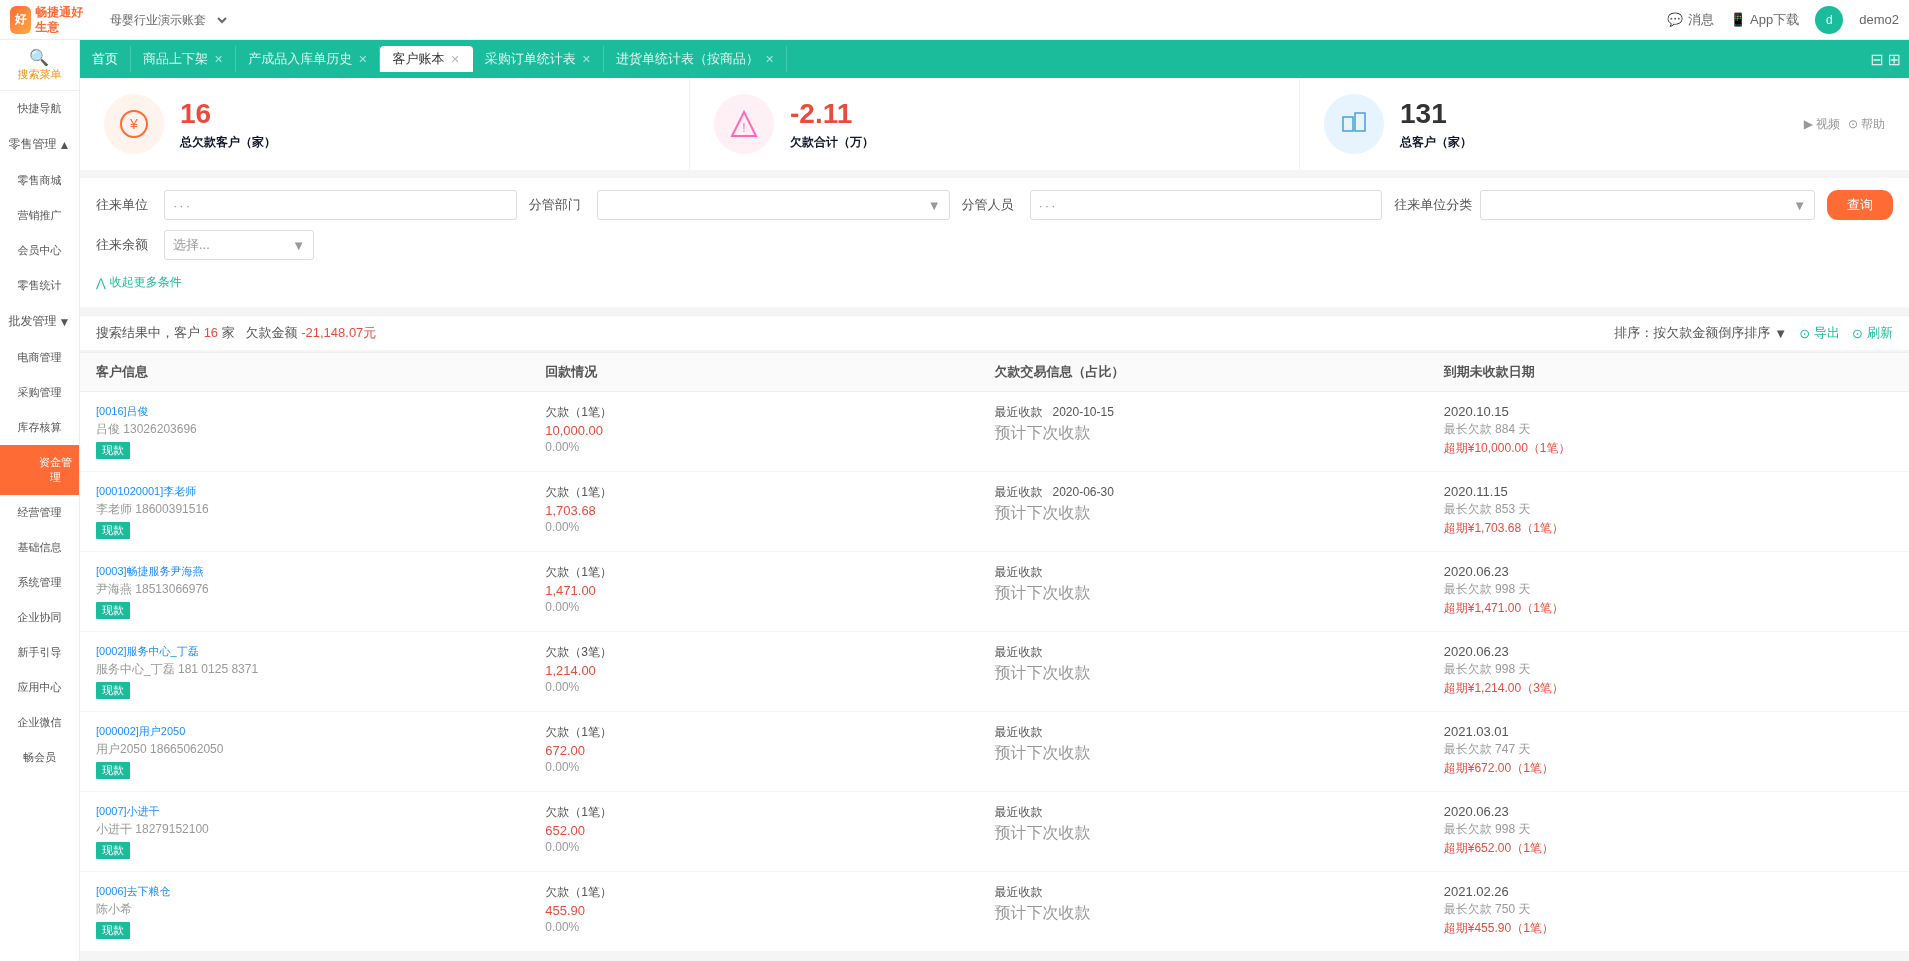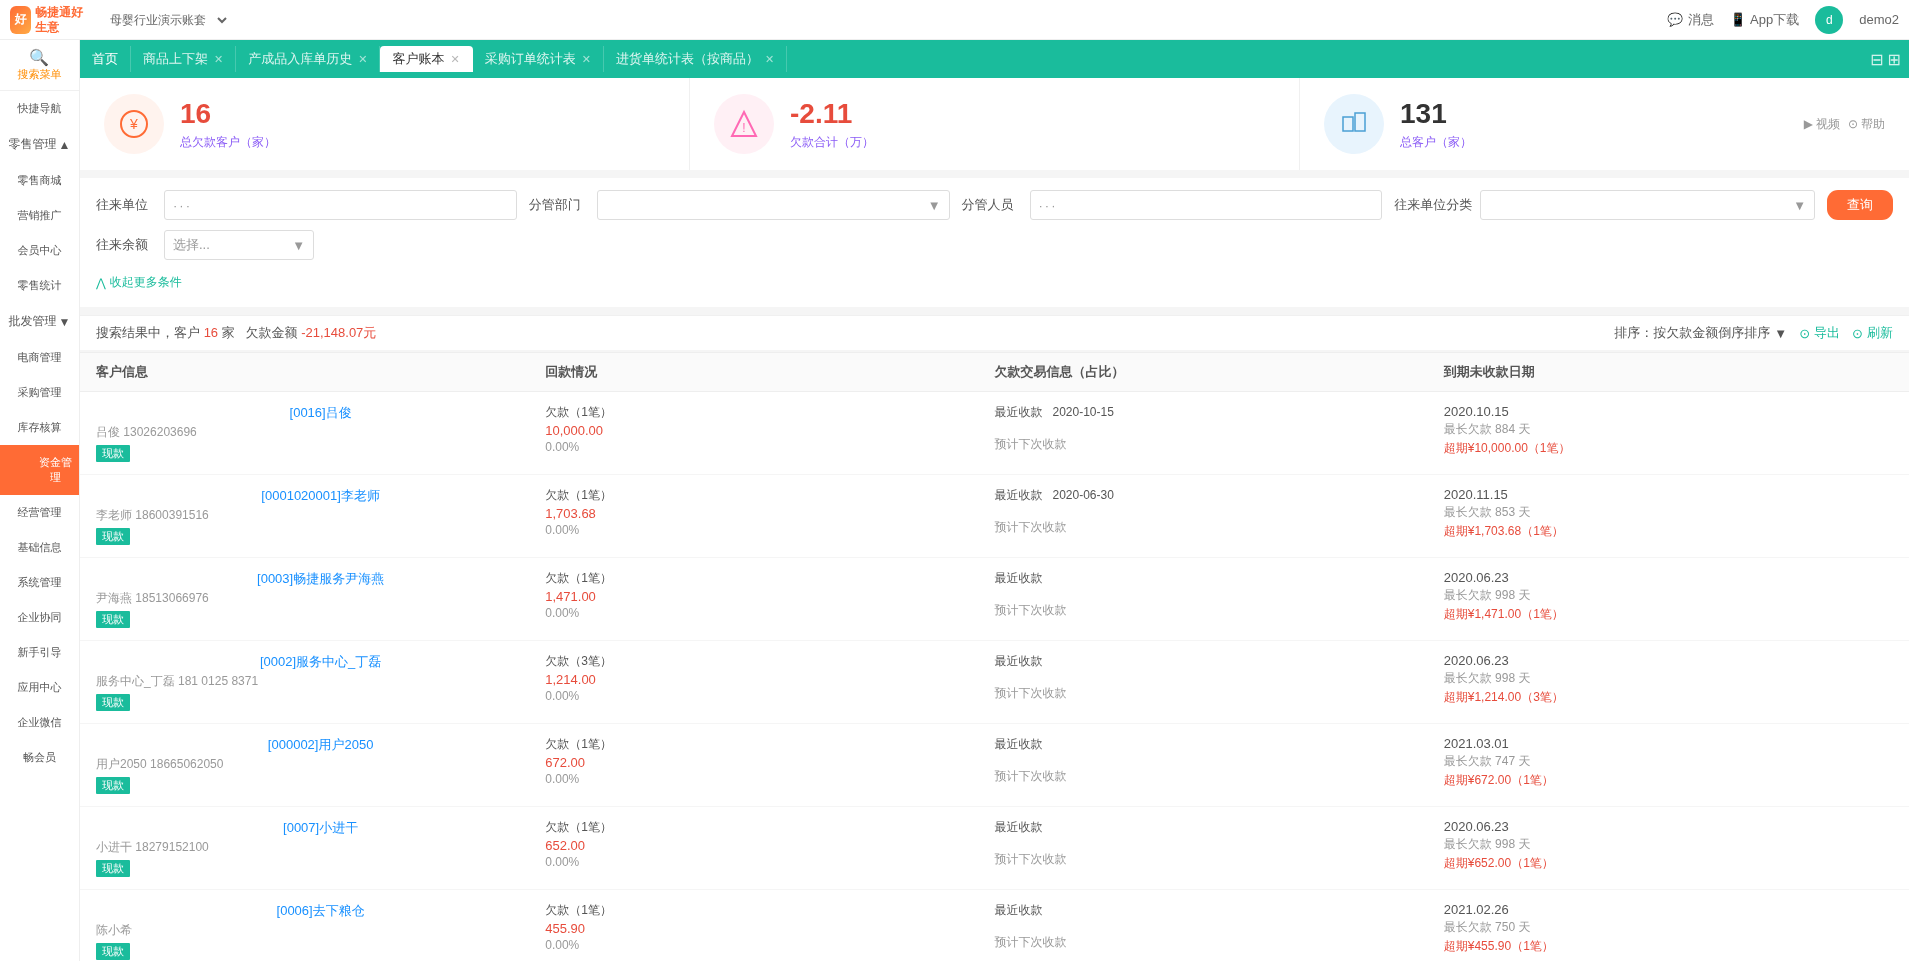--- a/index.html
+++ b/index.html
@@ -44,21 +44,21 @@
     .stats-row { display: flex; background: #fff; margin-bottom: 8px; }
     .stat-card { flex: 1; display: flex; align-items: center; padding: 16px 24px; gap: 16px; border-right: 1px solid #f0f0f0; }
     .stat-card:last-child { border-right: none; }
     .stat-icon-circle { width: 60px; height: 60px; border-radius: 50%; display: flex; align-items: center; justify-content: center; font-size: 24px; }
     .stat-icon-orange { background: #fff3ee; color: #ff6b35; }
     .stat-icon-pink { background: #fff0f5; color: #ff69b4; }
     .stat-icon-blue { background: #e8f4fd; color: #4a9fd4; }
     .stat-info { flex: 1; }
     .stat-value { font-size: 28px; font-weight: bold; line-height: 1.2; }
     .stat-value.red { color: #e74c3c; }
-    .stat-label { font-size: 12px; color: #8b5cf6; margin-top: 4px; }
+    .stat-label { font-size: 12px; color: #0f172a; margin-top: 4px; font-weight: bold; }
     .stat-card-actions { display: flex; align-items: center; gap: 8px; font-size: 12px; color: #999; }
 
     
     .filter-area { background: #fff; padding: 12px 16px; margin-bottom: 8px; }
     .filter-row { display: flex; align-items: center; gap: 12px; margin-bottom: 10px; }
     .filter-item { display: flex; align-items: center; gap: 8px; flex: 1; }
     .filter-label { font-size: 13px; color: #555; white-space: nowrap; min-width: 60px; }
     .filter-input { flex: 1; border: 1px solid #ddd; border-radius: 3px; padding: 5px 8px; font-size: 13px; display: flex; align-items: center; justify-content: space-between; cursor: pointer; background: #fff; color: #333; min-height: 30px; }
     .filter-input .dots { color: #999; letter-spacing: 2px; }
     .filter-select { flex: 1; border: 1px solid #ddd; border-radius: 3px; padding: 5px 8px; font-size: 13px; display: flex; align-items: center; justify-content: space-between; cursor: pointer; background: #fff; color: #999; min-height: 30px; }
@@ -70,28 +70,28 @@
     .results-summary { font-size: 13px; color: #555; }
     .results-summary .highlight { color: #e74c3c; }
     .results-actions { display: flex; align-items: flex-start; gap: 12px; font-size: 13px; color: #555; }
     .sort-select { display: flex; align-items: center; gap: 4px; }
     .action-btn { display: flex; align-items: center; gap: 4px; cursor: pointer; color: #1abc9c; }
 
     
     .table-container { background: #fff; }
     .table-header { display: grid; grid-template-columns: 2fr 2fr 2fr 2fr; padding: 10px 16px; background: #fafafa; border-top: 1px solid #eee; border-bottom: 1px solid #eee; font-size: 13px; font-weight: 600; color: #555; }
     .table-row { display: grid; grid-template-columns: 2fr 2fr 2fr 2fr; padding: 12px 16px; border-bottom: 1px solid #f5f5f5; align-items: start; }
-    .customer-name { color: #1890ff; font-size: 13px; cursor: pointer; font-weight: 500; text-align: center; }
+    .customer-name { color: #1890ff; font-size: 11px; cursor: pointer; font-weight: 500; }
     .customer-sub { font-size: 12px; color: #999; margin: 2px 0; }
     .badge-active { background: #1abc9c; color: #fff; font-size: 11px; padding: 1px 6px; border-radius: 1px; display: inline-block; margin-top: 2px; text-align: center; }
     .debt-amount { color: #e74c3c; font-size: 13px; font-weight: 500; }
     .debt-label { font-size: 12px; color: #555; margin-bottom: 2px; }
     .debt-ratio { font-size: 12px; color: #999; margin-top: 2px; }
     .collection-date { font-size: 12px; color: #555; }
-    .collection-next { font-size: 12px; color: #999; margin-top: 15px; }
+    .collection-next { font-size: 16px; color: #999; margin-top: 2px; }
     .overdue-date { font-size: 13px; color: #555; }
     .overdue-days { font-size: 12px; color: #999; margin: 2px 0; }
     .overdue-link { color: #e74c3c; font-size: 12px; cursor: pointer; }
 
     
     ::-webkit-scrollbar { width: 6px; height: 6px; }
     ::-webkit-scrollbar-track { background: #f5f5f5; }
     ::-webkit-scrollbar-thumb { background: #ccc; border-radius: 3px; }
 
     

